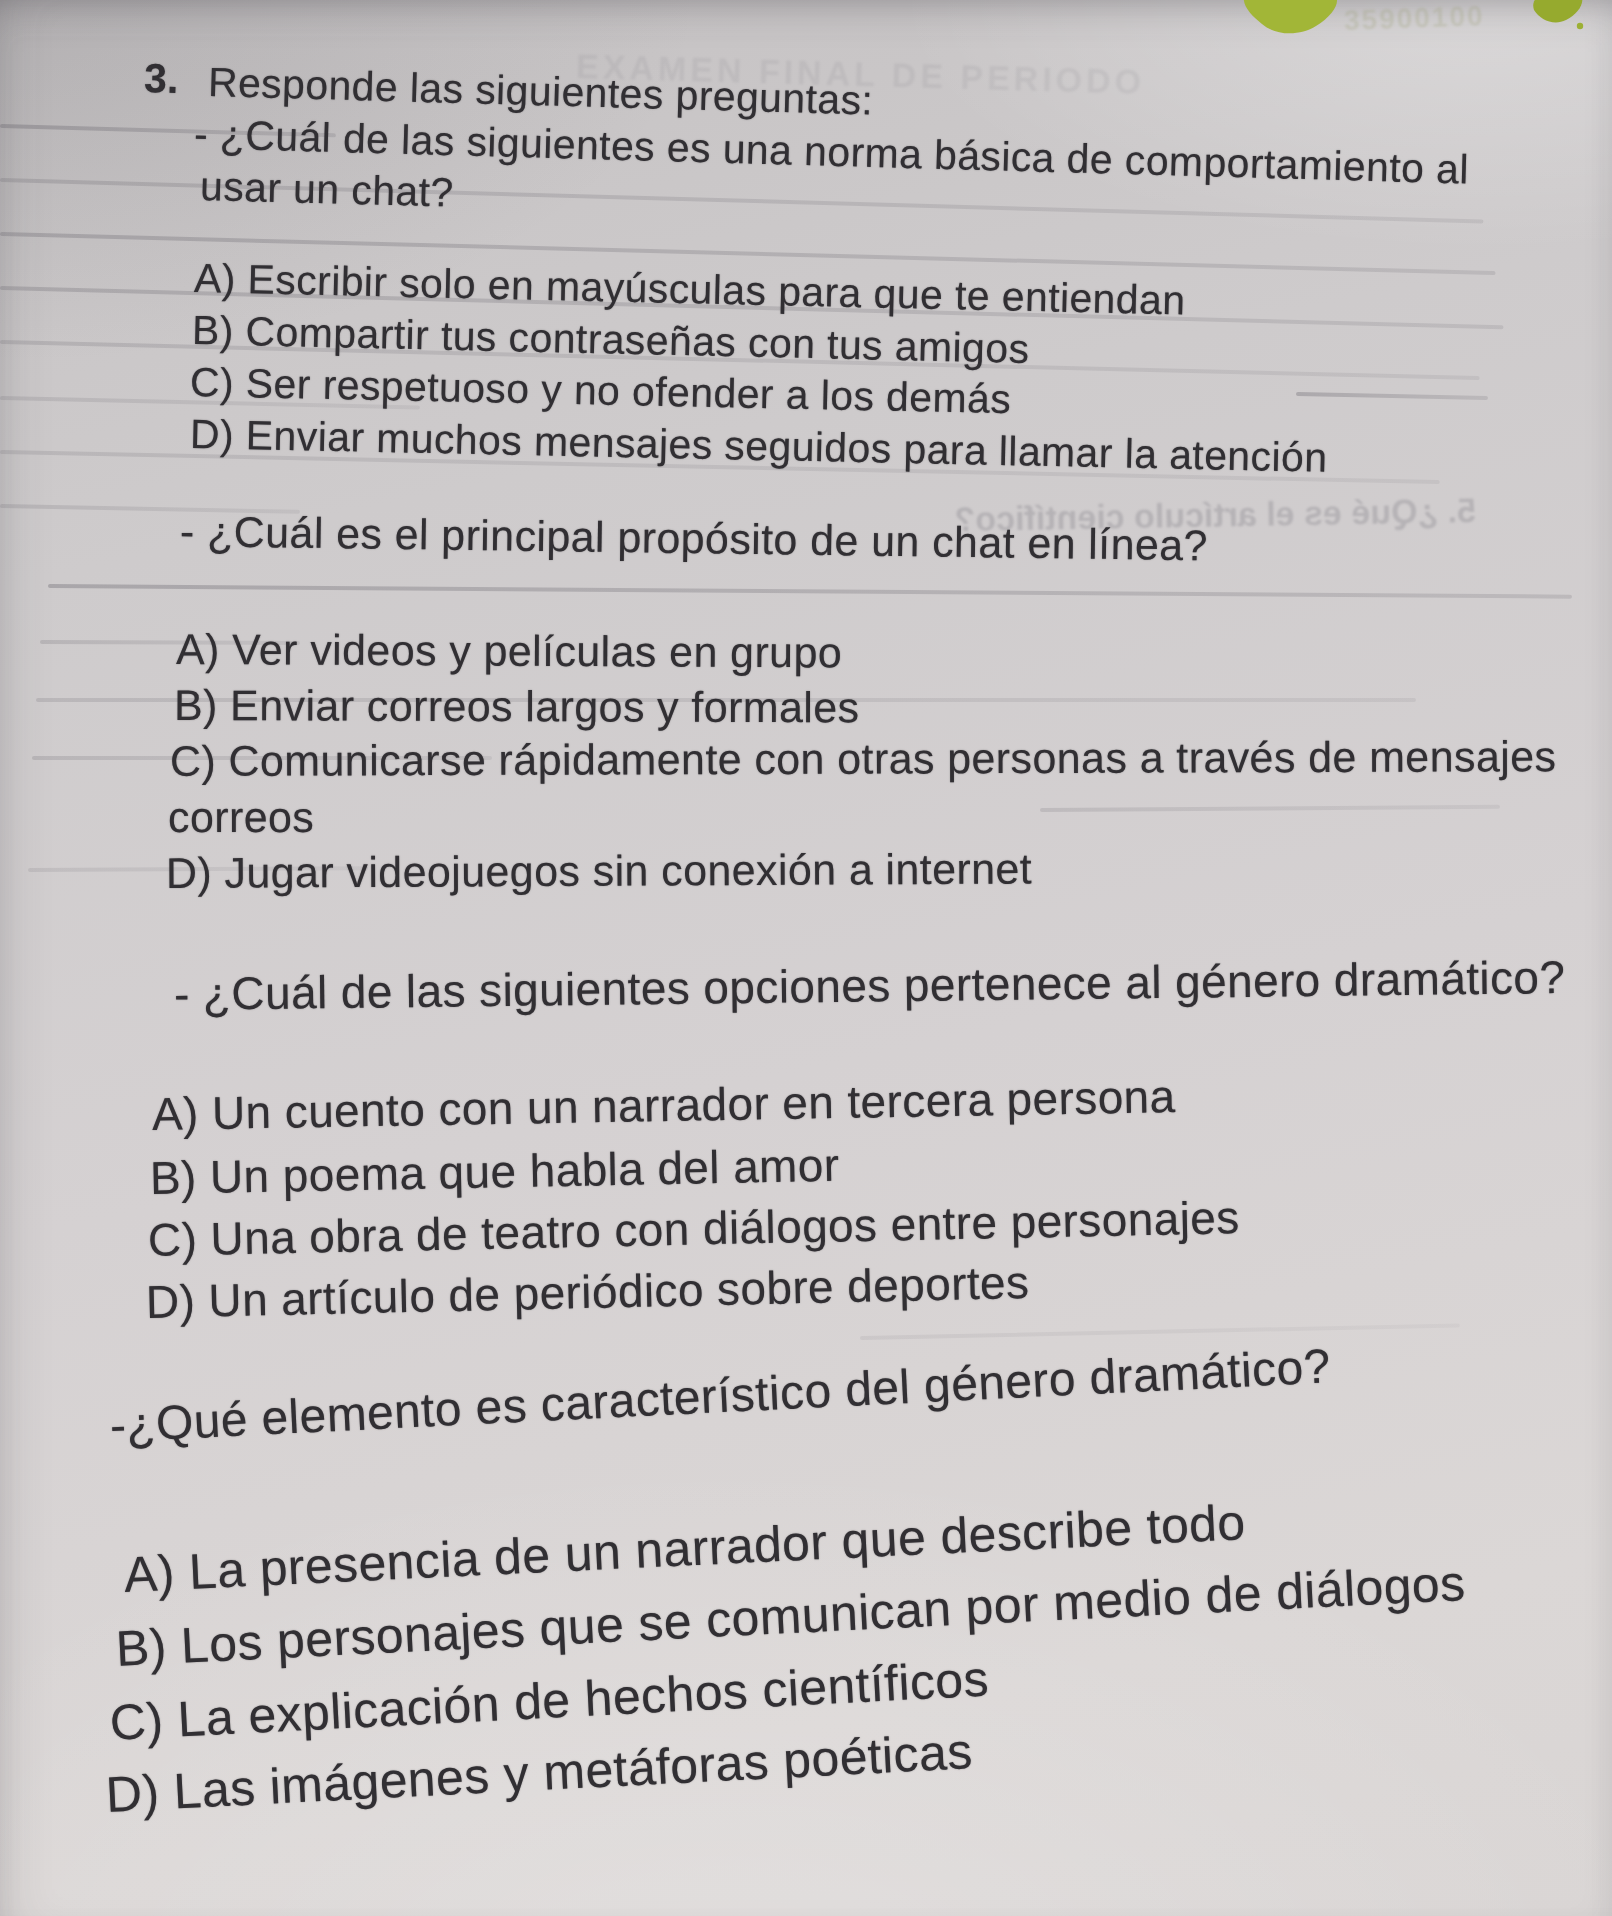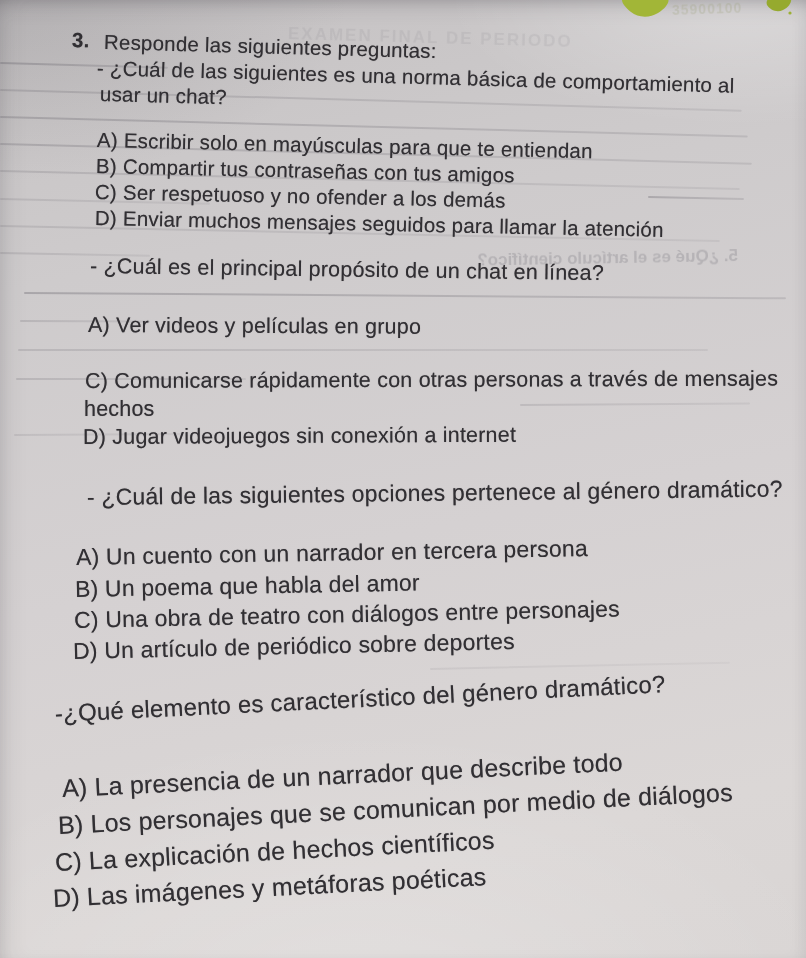--- a/index.html
+++ b/index.html
@@ -91,22 +91,23 @@
 
   <div class="ln zA" style="left:97px;top:56px;--r:1.6deg">- ¿Cuál de las siguientes es una norma básica de comportamiento al</div>
   <div class="ln zA" style="left:100px;top:82px;--r:1.5deg">usar un chat?</div>
   <div class="ln zA" style="left:97px;top:128px;--r:1.3deg">A) Escribir solo en mayúsculas para que te entiendan</div>
   <div class="ln zA" style="left:96px;top:154px;--r:1.3deg">B) Compartir tus contraseñas con tus amigos</div>
   <div class="ln zA" style="left:95px;top:180px;--r:1.2deg">C) Ser respetuoso y no ofender a los demás</div>
   <div class="ln zA" style="left:95px;top:206px;--r:1.2deg">D) Enviar muchos mensajes seguidos para llamar la atención</div>
 
   <div class="ln zB" style="left:90px;top:254px;--r:0.8deg">- ¿Cuál es el principal propósito de un chat en línea?</div>
   <div class="ln zB" style="left:88px;top:313px;--r:0.3deg">A) Ver videos y películas en grupo</div>
+  <div class="ln zB" style="left:87px;top:341px;--r:0.2deg">B) Enviar correos largos y formales</div>
   <div class="ln zB" style="left:85px;top:369px;--r:-0.2deg">C) Comunicarse rápidamente con otras personas a través de mensajes</div>
-  <div class="ln zB" style="left:84px;top:397px;--r:0deg">hechos</div>
+  <div class="ln zB" style="left:84px;top:397px;--r:0deg">correos</div>
   <div class="ln zB" style="left:83px;top:425px;--r:-0.3deg">D) Jugar videojuegos sin conexión a internet</div>
 
   <div class="ln zC" style="left:87px;top:484px;--r:-0.7deg">- ¿Cuál de las siguientes opciones pertenece al género dramático?</div>
   <div class="ln zC" style="left:76px;top:544px;--r:-1.0deg">A) Un cuento con un narrador en tercera persona</div>
   <div class="ln zC" style="left:75px;top:576px;--r:-1.1deg">B) Un poema que habla del amor</div>
   <div class="ln zC" style="left:74px;top:607px;--r:-1.2deg">C) Una obra de teatro con diálogos entre personajes</div>
   <div class="ln zC" style="left:73px;top:638px;--r:-1.3deg">D) Un artículo de periódico sobre deportes</div>
 
   <div class="ln zDq" style="left:55px;top:700px;--r:-2.8deg">-¿Qué elemento es característico del género dramático?</div>
   <div class="ln zD" style="left:62px;top:773px;--r:-2.7deg">A) La presencia de un narrador que describe todo</div>

